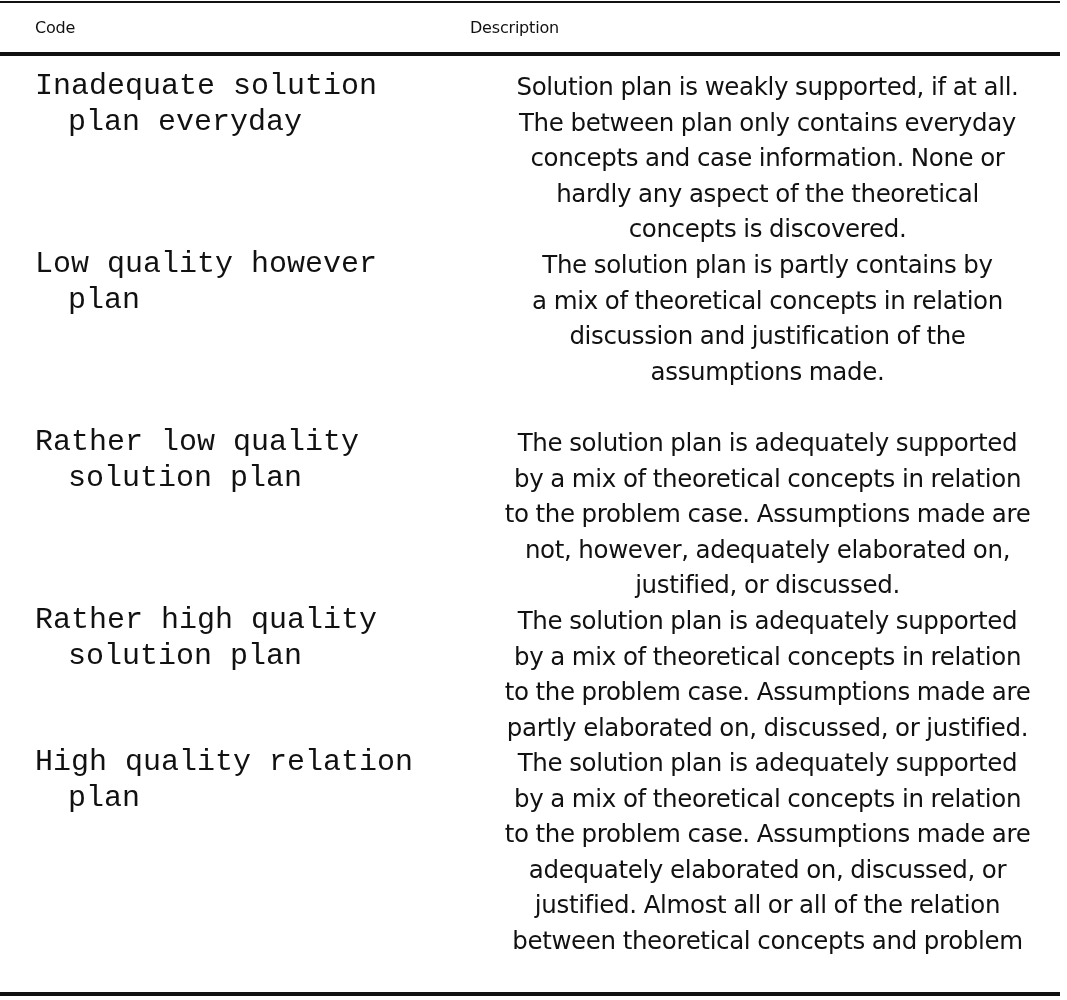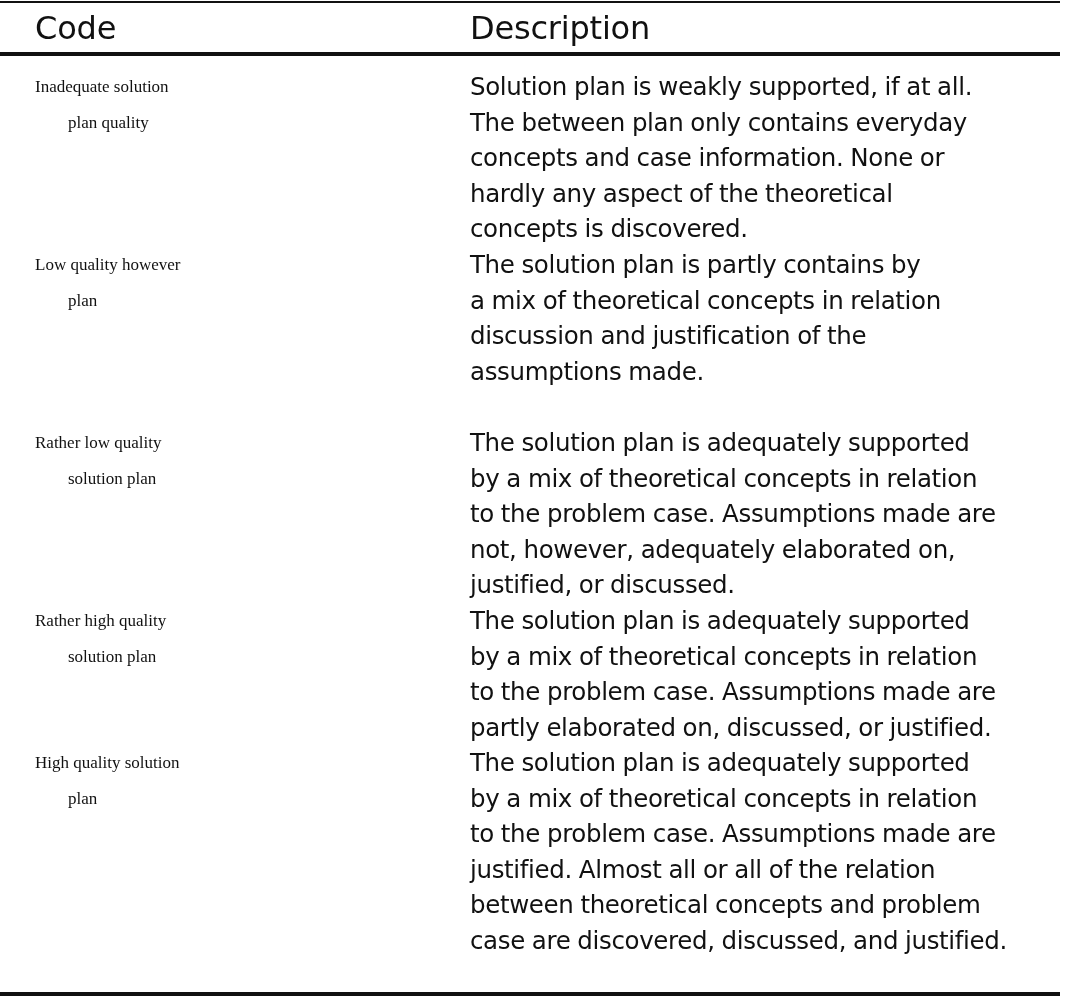--- a/index.html
+++ b/index.html
@@ -45,21 +45,21 @@
       height: 4px;
       background: #111;
     }
     .header-row {
       position: absolute;
       left: 0;
       top: 8px;
       width: 1067px;
       height: 40px;
       font-family: "DejaVu Sans", "Liberation Sans", sans-serif;
-      font-size: 32px;
+      font-size: 16px;
       line-height: 40px;
     }
     .header-row .col-code {
       position: absolute;
       left: 35px;
       letter-spacing: -0.2px;
     }
     .header-row .col-desc {
       position: absolute;
       left: 470px;
@@ -74,22 +74,22 @@
     }
     .row {
       position: absolute;
       left: 0;
       width: 1067px;
     }
     .cell-code {
       position: absolute;
       left: 35px;
       width: 400px;
-      font-family: Liberation Serif, serif;
-      font-size: 17px;
+      font-family: Liberation Mono, monospace;
+      font-size: 30px;
       line-height: 35.6px;
     }
     .cell-code .l2 {
       display: block;
       padding-left: 33px;
     }
     .cell-code .l1 {
       display: block;
     }
     .cell-desc {
@@ -98,41 +98,42 @@
       width: 595px;
       font-family: "DejaVu Sans", "Liberation Sans", sans-serif;
       font-size: 24.5px;
       line-height: 35.6px;
       letter-spacing: -0.35px;
       word-spacing: -0.5px;
     }
     .cell-desc .dl {
       display: block;
       white-space: nowrap;
+      text-align: center;
     }
   </style>
 </head>
 <body>
 
 <div class="table-wrap">
   <div class="rule-top"></div>
 
   <div class="header-row">
     <span class="col-code">Code</span>
     <span class="col-desc">Description</span>
   </div>
 
   <div class="rule-head"></div>
 
   <div class="body-rows">
 
     <div class="row" style="top:12px;">
       <div class="cell-code">
         <span class="l1">Inadequate solution</span>
-        <span class="l2">plan quality</span>
+        <span class="l2">plan everyday</span>
       </div>
       <div class="cell-desc">
         <span class="dl">Solution plan is weakly supported, if at all.</span>
         <span class="dl">The between plan only contains everyday</span>
         <span class="dl">concepts and case information. None or</span>
         <span class="dl">hardly any aspect of the theoretical</span>
         <span class="dl">concepts is discovered.</span>
       </div>
     </div>
 
@@ -171,29 +172,29 @@
       <div class="cell-desc">
         <span class="dl">The solution plan is adequately supported</span>
         <span class="dl">by a mix of theoretical concepts in relation</span>
         <span class="dl">to the problem case. Assumptions made are</span>
         <span class="dl">partly elaborated on, discussed, or justified.</span>
       </div>
     </div>
 
     <div class="row" style="top:688px;">
       <div class="cell-code">
-        <span class="l1">High quality solution</span>
+        <span class="l1">High quality relation</span>
         <span class="l2">plan</span>
       </div>
       <div class="cell-desc">
         <span class="dl">The solution plan is adequately supported</span>
         <span class="dl">by a mix of theoretical concepts in relation</span>
         <span class="dl">to the problem case. Assumptions made are</span>
+        <span class="dl">adequately elaborated on, discussed, or</span>
         <span class="dl">justified. Almost all or all of the relation</span>
         <span class="dl">between theoretical concepts and problem</span>
-        <span class="dl">case are discovered, discussed, and justified.</span>
       </div>
     </div>
 
   </div>
 
   <div class="rule-bottom"></div>
 </div>
 
 </body></html>

